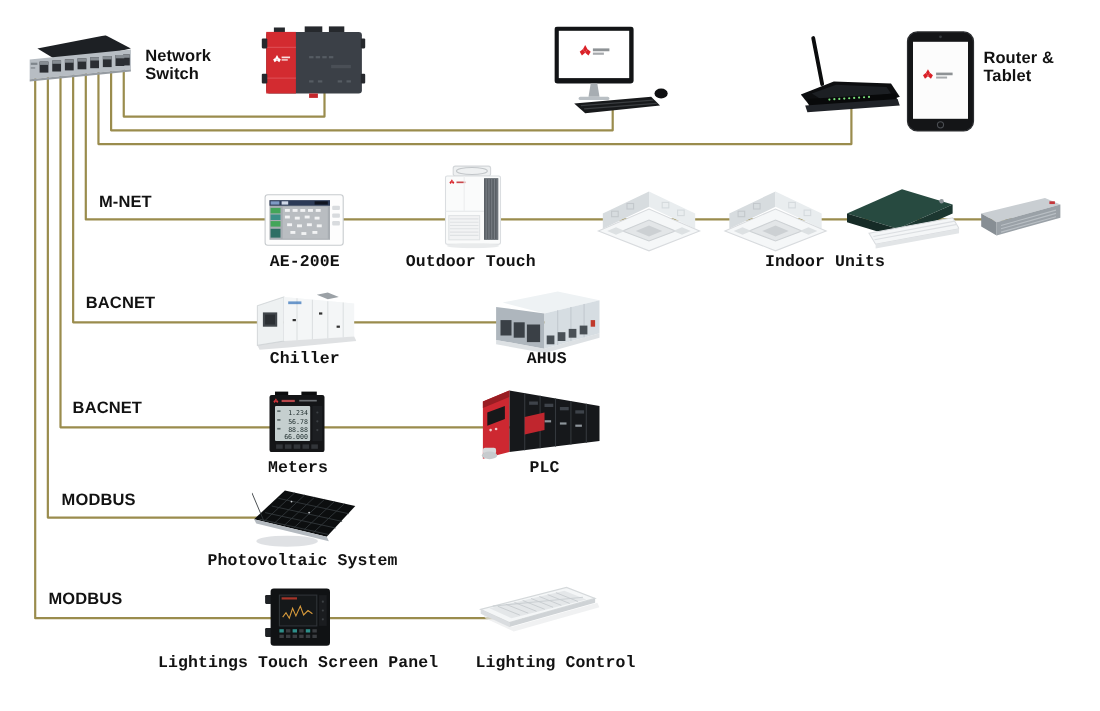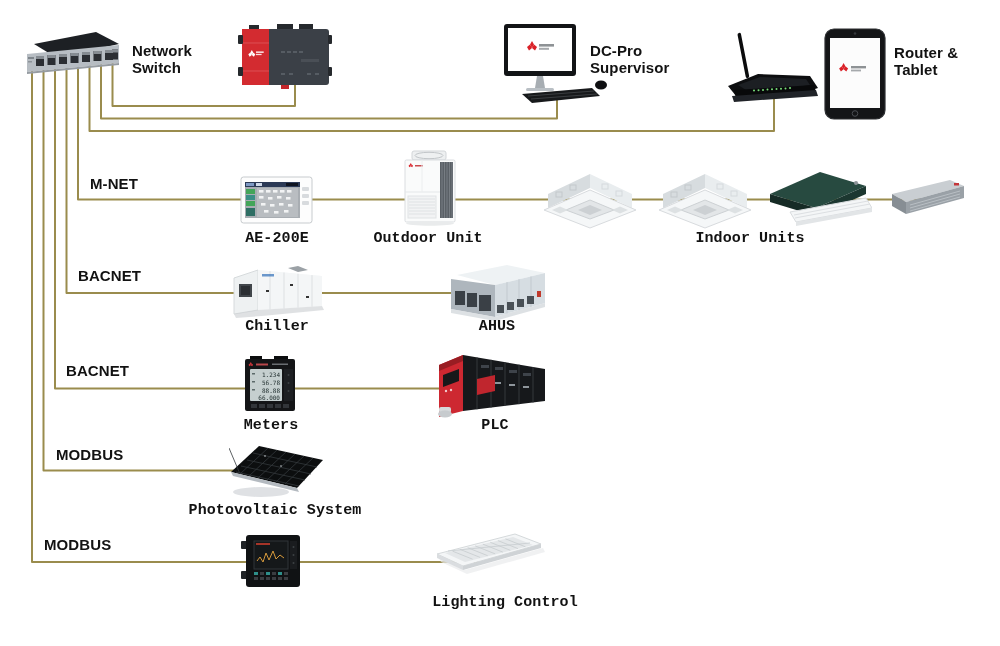--- a/index.html
+++ b/index.html
@@ -147,21 +147,20 @@
         <polygon points="6,3.5 9,6 7,9.5 4,7"></polygon>
       </g>
       <rect x="27" y="38" width="15" height="2.4" fill="#8e9295"></rect>
       <rect x="27" y="41.6" width="10" height="1.8" fill="#a6a9ac"></rect>
       <circle cx="31" cy="5.5" r="1.3" fill="#35383c"></circle>
       <circle cx="31" cy="85.5" r="2.8" fill="none" stroke="#4a4d52" stroke-width="1"></circle>
     </svg>
   </div>
 
   <div class="lbl" style="left:132px;top:42px;width:72px">Network Switch</div>
-  <div class="lbl" style="left:590px;top:42px;width:84px">DC-Pro Supervisor</div>
   <div class="lbl" style="left:894px;top:44px;width:70px">Router &amp; Tablet</div>
 
   <div class="lbl proto" style="left:90px;top:175px">M-NET</div>
   <div class="lbl proto" style="left:78px;top:267px">BACNET</div>
   <div class="lbl proto" style="left:66px;top:362px">BACNET</div>
   <div class="lbl proto" style="left:56px;top:446px">MODBUS</div>
   <div class="lbl proto" style="left:44px;top:536px">MODBUS</div>
 
   <div class="dev" style="left:240px;top:175px">
     <svg width="74" height="50" viewBox="0 0 74 50">
@@ -289,21 +288,21 @@
       <g stroke="#b9bfc4" stroke-width="1">
         <line x1="22" y1="29" x2="72" y2="15"></line>
           <line x1="22" y1="32" x2="72" y2="18"></line>
         <line x1="22" y1="35" x2="72" y2="21"></line>
       </g>
       <rect x="66" y="7" width="5" height="2.5" fill="#c4363a"></rect>
     </svg>
   </div>
 
   <div class="lbl ctr" style="left:277px;top:230px">AE-200E</div>
-  <div class="lbl ctr" style="left:428px;top:230px">Outdoor Unit</div>
+  <div class="lbl ctr" style="left:428px;top:230px">Outdoor Touch</div>
   <div class="lbl ctr" style="left:750px;top:230px">Indoor Units</div>
 
   <div class="dev" style="left:232px;top:260px">
     <svg width="92" height="62" viewBox="0 0 92 62">
       <polygon points="2,18 26,10 90,16 64,26" fill="#f7f9f9"></polygon>
       <polygon points="56,8 66,6 76,10 66,12" fill="#9ba1a6"></polygon>
       <polygon points="2,18 26,10 26,50 2,54" fill="#eef1f2" stroke="#d6dadc"></polygon>
       <rect x="7" y="24" width="13" height="13" fill="#41464b"></rect>
       <rect x="9" y="26" width="9" height="9" fill="#2b2f33"></rect>
       <polygon points="26,10 90,16 90,46 26,50" fill="#f4f6f7"></polygon>
@@ -494,15 +493,16 @@
         <line x1="42.2" y1="13.9" x2="62.2" y2="21.9"></line>
           <line x1="34.7" y1="15.7" x2="54.7" y2="23.7"></line>
         <line x1="27.1" y1="17.4" x2="47.1" y2="25.4"></line>
           <line x1="19.6" y1="19.2" x2="39.6" y2="27.2"></line>
       </g>
       <polygon points="4,22 30,34 30,38 4,26" fill="#dadde0"></polygon>
       <polygon points="30,34 108,12 108,16 30,38" fill="#cfd3d6"></polygon>
     </svg>
   </div>
 
+  <div class="lbl ctr" style="left:271px;top:594px">Lightings Touch Screen Panel</div>
   <div class="lbl ctr" style="left:505px;top:594px">Lighting Control</div>
 
 </div>
 
 </body></html>

